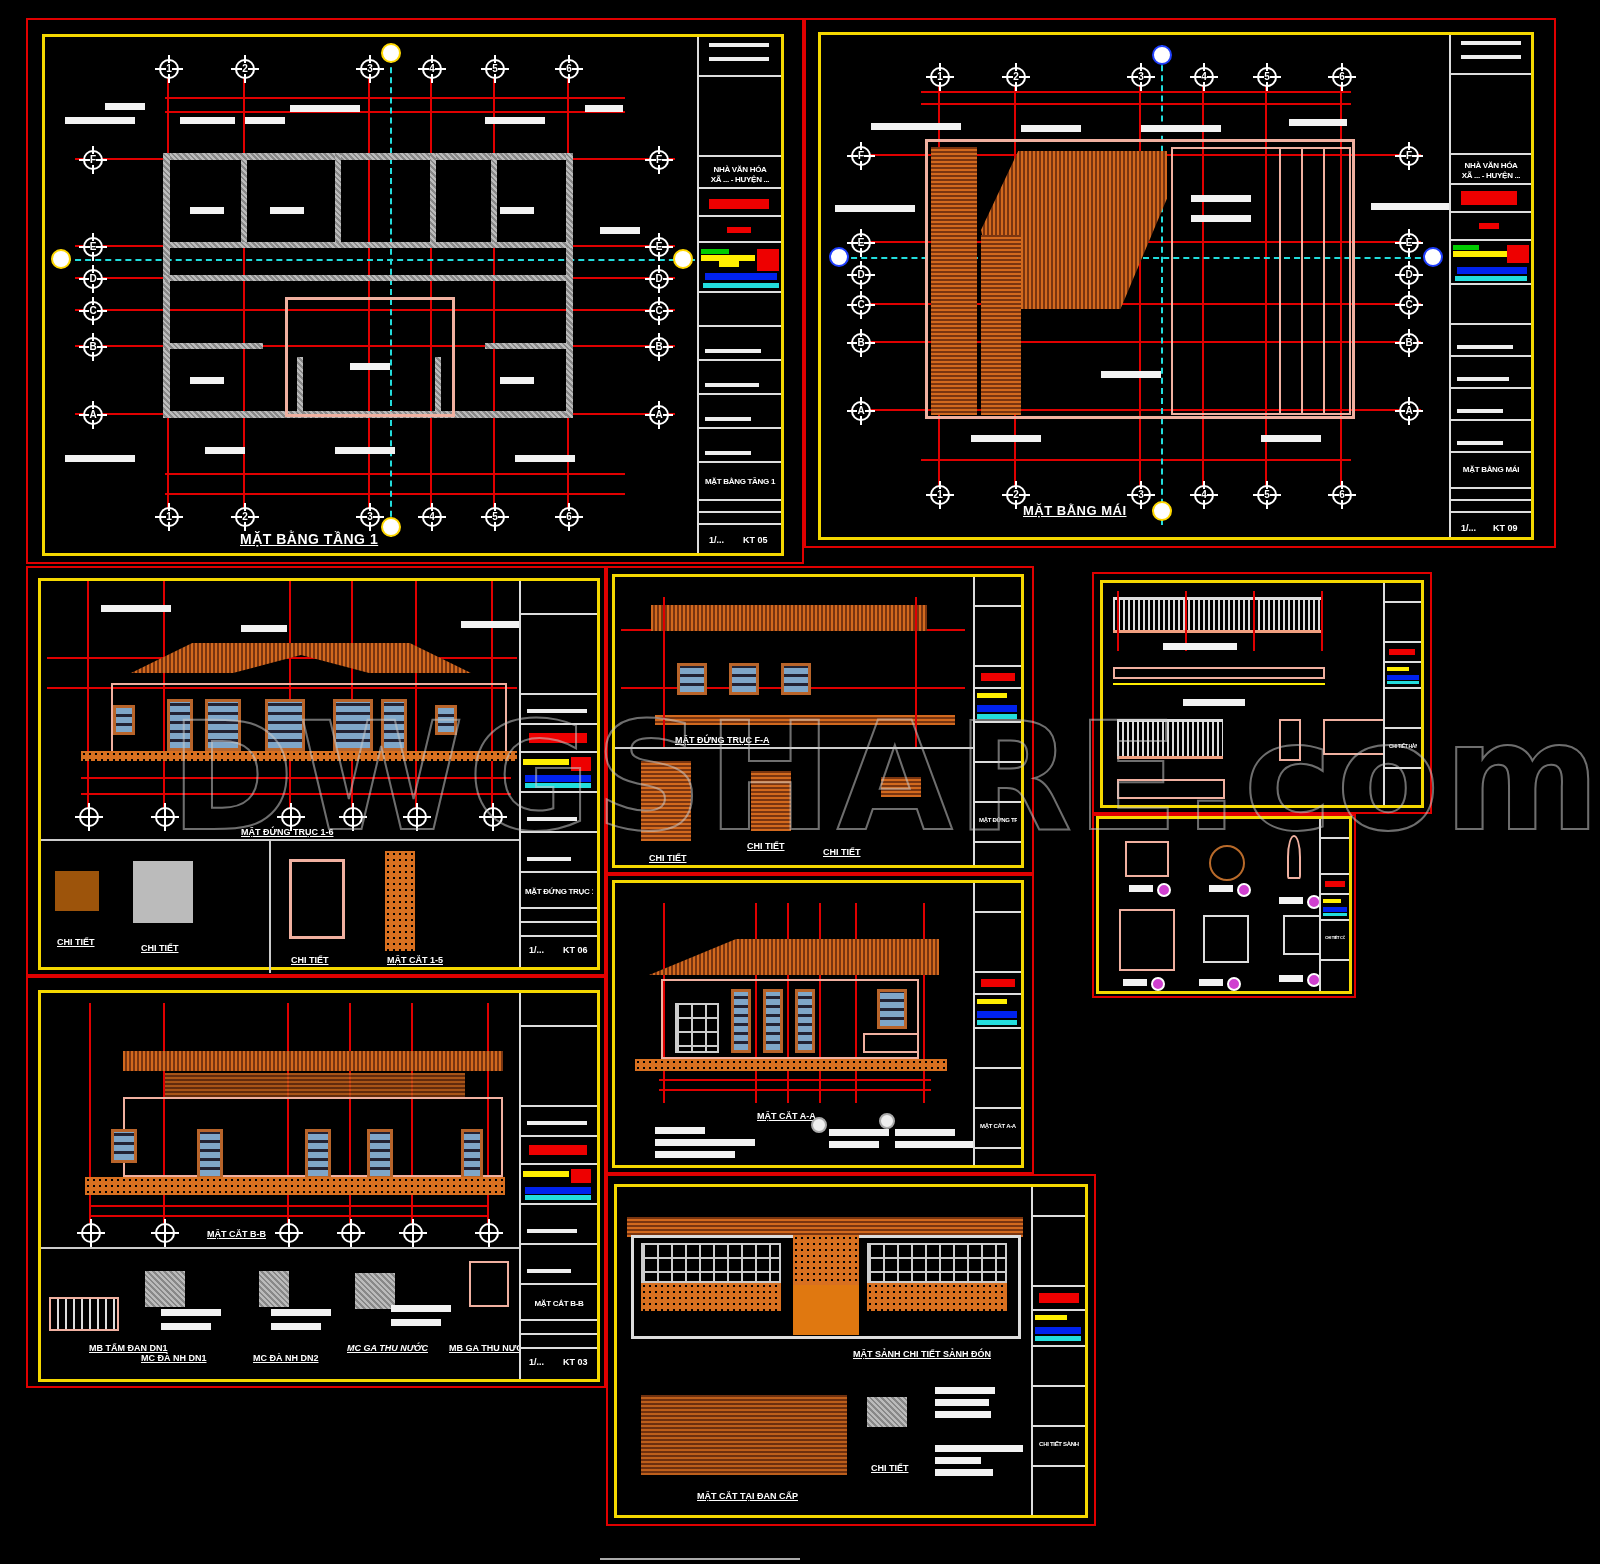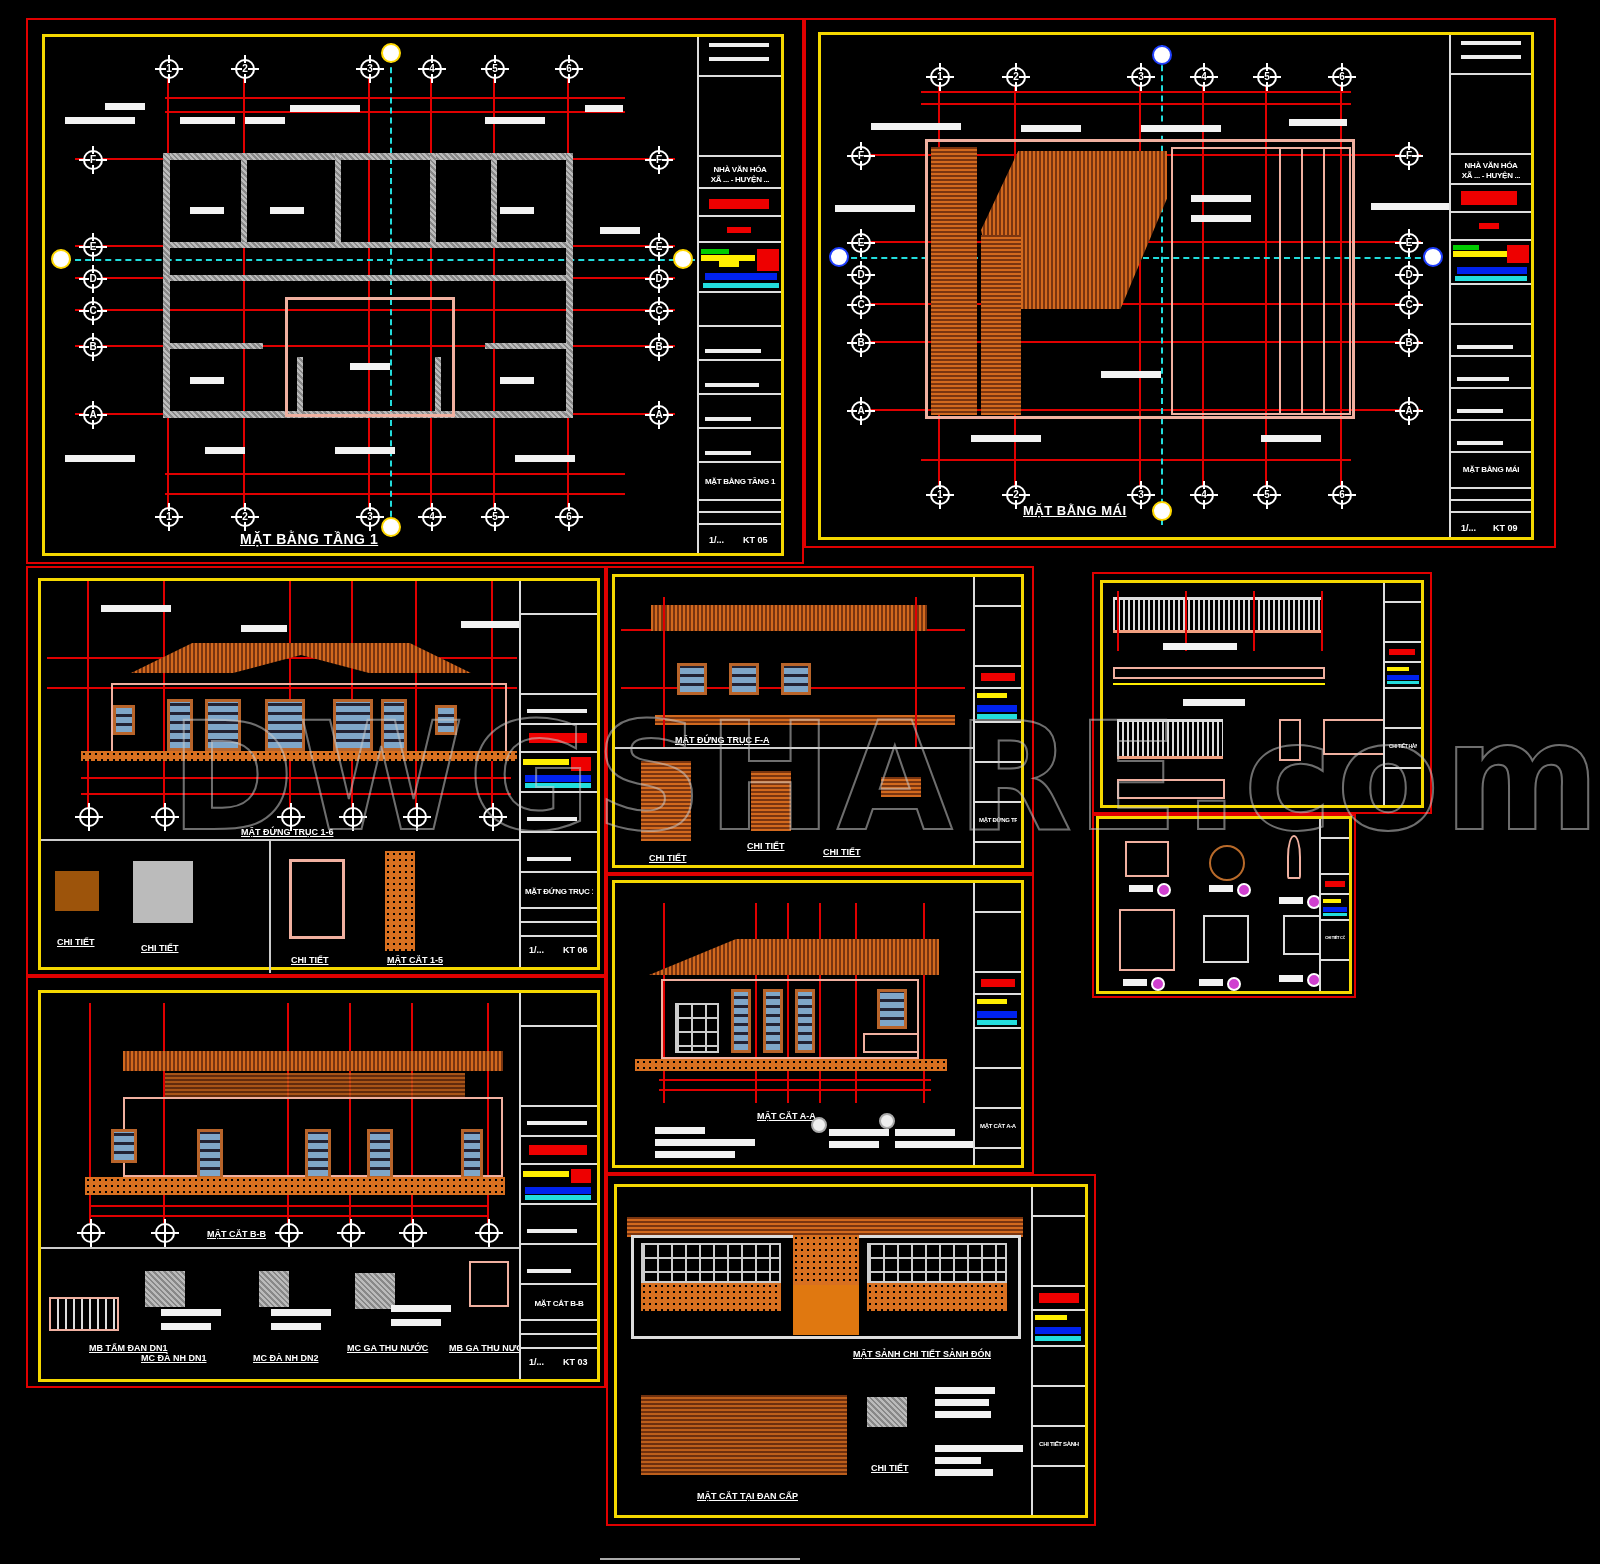--- a/index.html
+++ b/index.html
@@ -496,21 +496,21 @@
   <div class="outline-pink" style="left:428px;top:268px;width:40px;height:46px;border-width:2px;"></div>
   <div class="note" style="left:120px;top:316px;width:60px;"></div>
   <div class="note" style="left:120px;top:330px;width:50px;"></div>
   <div class="note" style="left:230px;top:316px;width:60px;"></div>
   <div class="note" style="left:230px;top:330px;width:50px;"></div>
   <div class="note" style="left:350px;top:312px;width:60px;"></div>
   <div class="note" style="left:350px;top:326px;width:50px;"></div>
   <div class="sub-label" style="left:8px;top:350px;padding-left:40px;">MB TẤM ĐAN DN1</div>
   <div class="sub-label" style="left:100px;top:360px;">MC ĐÀ NH DN1</div>
   <div class="sub-label" style="left:212px;top:360px;">MC ĐÀ NH DN2</div>
-  <div class="sub-label" style="left:306px;top:350px;">MC GA THU NƯỚC</div>
+  <div class="sub-label" style="left:306px;top:350px;font-style:italic;">MC GA THU NƯỚC</div>
   <div class="sub-label" style="left:408px;top:350px;">MB GA THU NƯỚC</div>
   <div class="titleblock" style="width:78px;">
     <div class="tb-row" style="height:34px;"></div>
     <div class="tb-row" style="height:80px;"></div>
     <div class="tb-row" style="height:30px;">
         <div class="tb-bar" style="left:6px;top:14px;width:60px;"></div>
       </div>
     <div class="tb-row" style="height:28px;">
         <div class="legend-r" style="left:8px;top:8px;width:58px;height:10px;"></div>
       </div>

